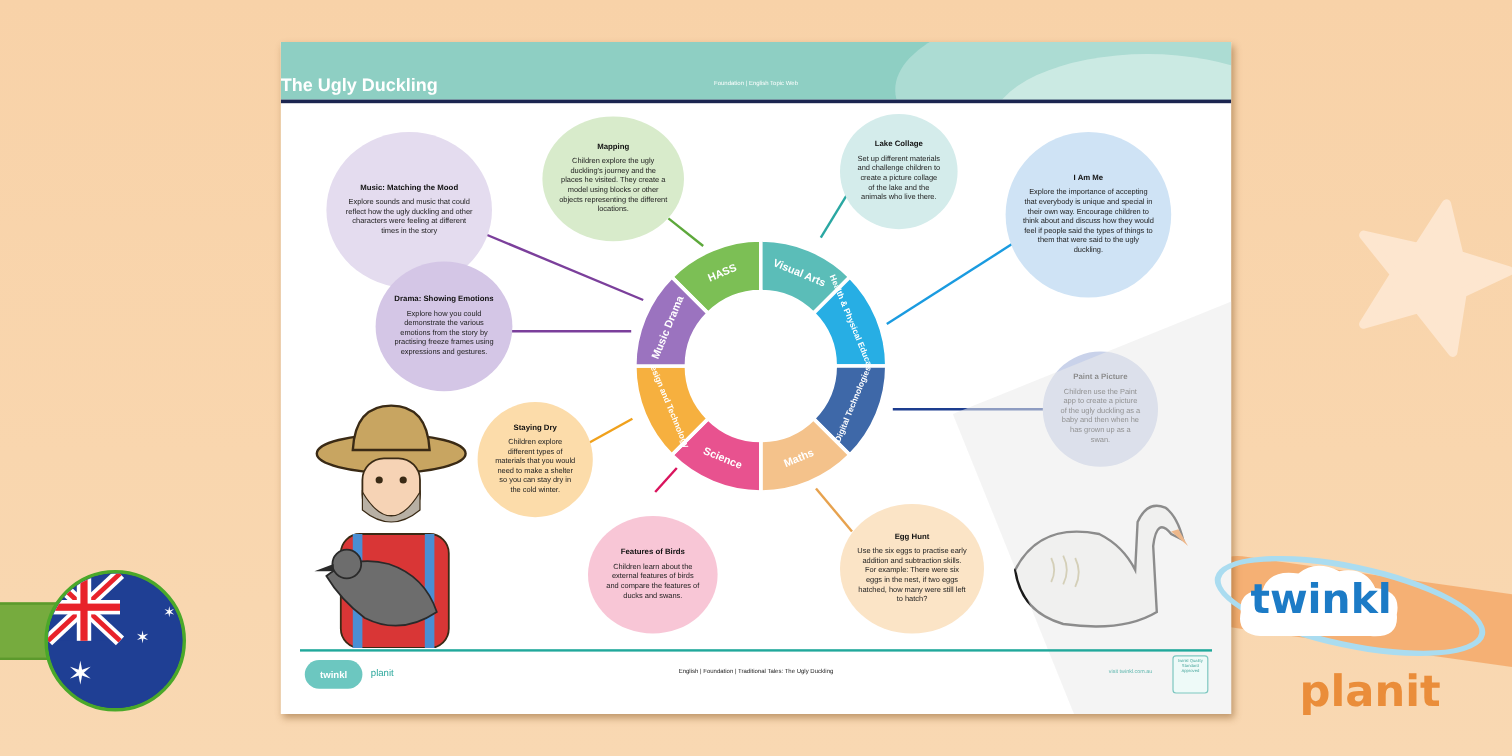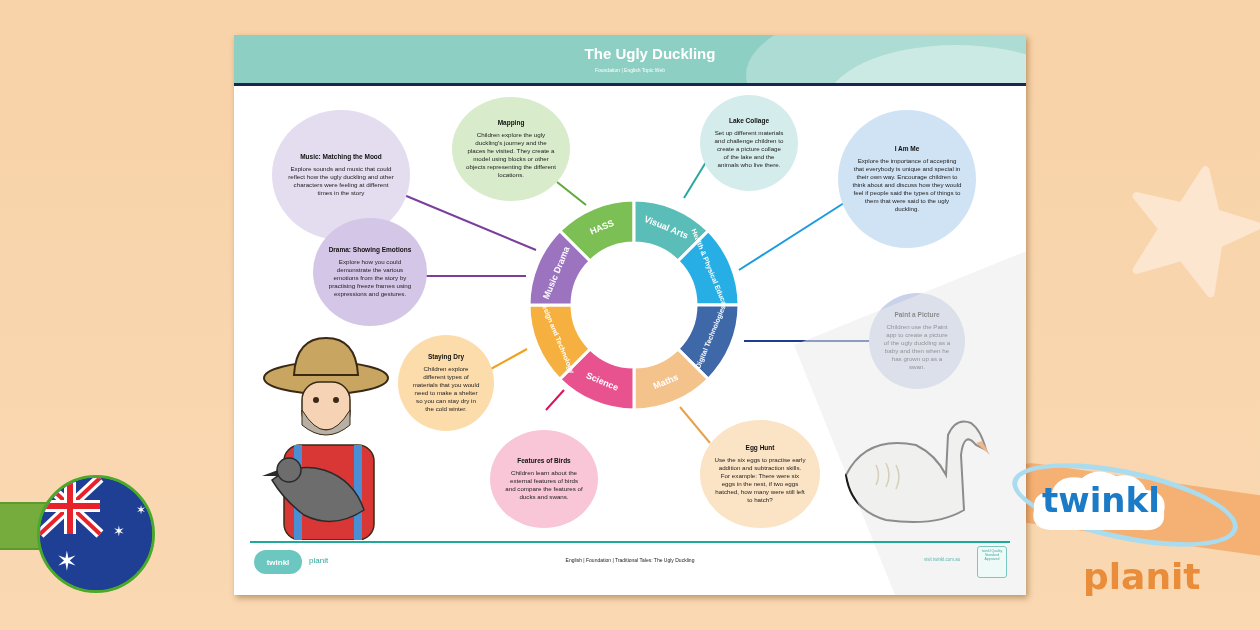--- a/index.html
+++ b/index.html
@@ -39,22 +39,22 @@
   }
   .header-wave {
     position: absolute; right: -40px; top: -30px; width: 320px; height: 140px;
     border-radius: 50%; background: #bfe4dd; opacity: 0.6;
   }
   .header-wave2 {
     position: absolute; right: -60px; top: 10px; width: 260px; height: 120px;
     border-radius: 50%; background: #d9efea; opacity: 0.7;
   }
   .title {
-    position: absolute; left: 0; top: 10px; width: 792px; text-align: center;
-    color: #fff; font-weight: bold; font-size: 15px; padding-left: 40px;
+    position: absolute; left: 0; top: 28px; width: 792px; text-align: left;
+    color: #fff; font-weight: bold; font-size: 15px;
   }
   .subtitle {
     position: absolute; left: 0; top: 32px; width: 792px; text-align: center;
     color: #fff; font-size: 5px;
   }
   .header-rule {
     position: absolute; left: 0; top: 48px; width: 792px; height: 3px; background: #1b2550;
   }
   .bubble {
     position: absolute; border-radius: 50%;

